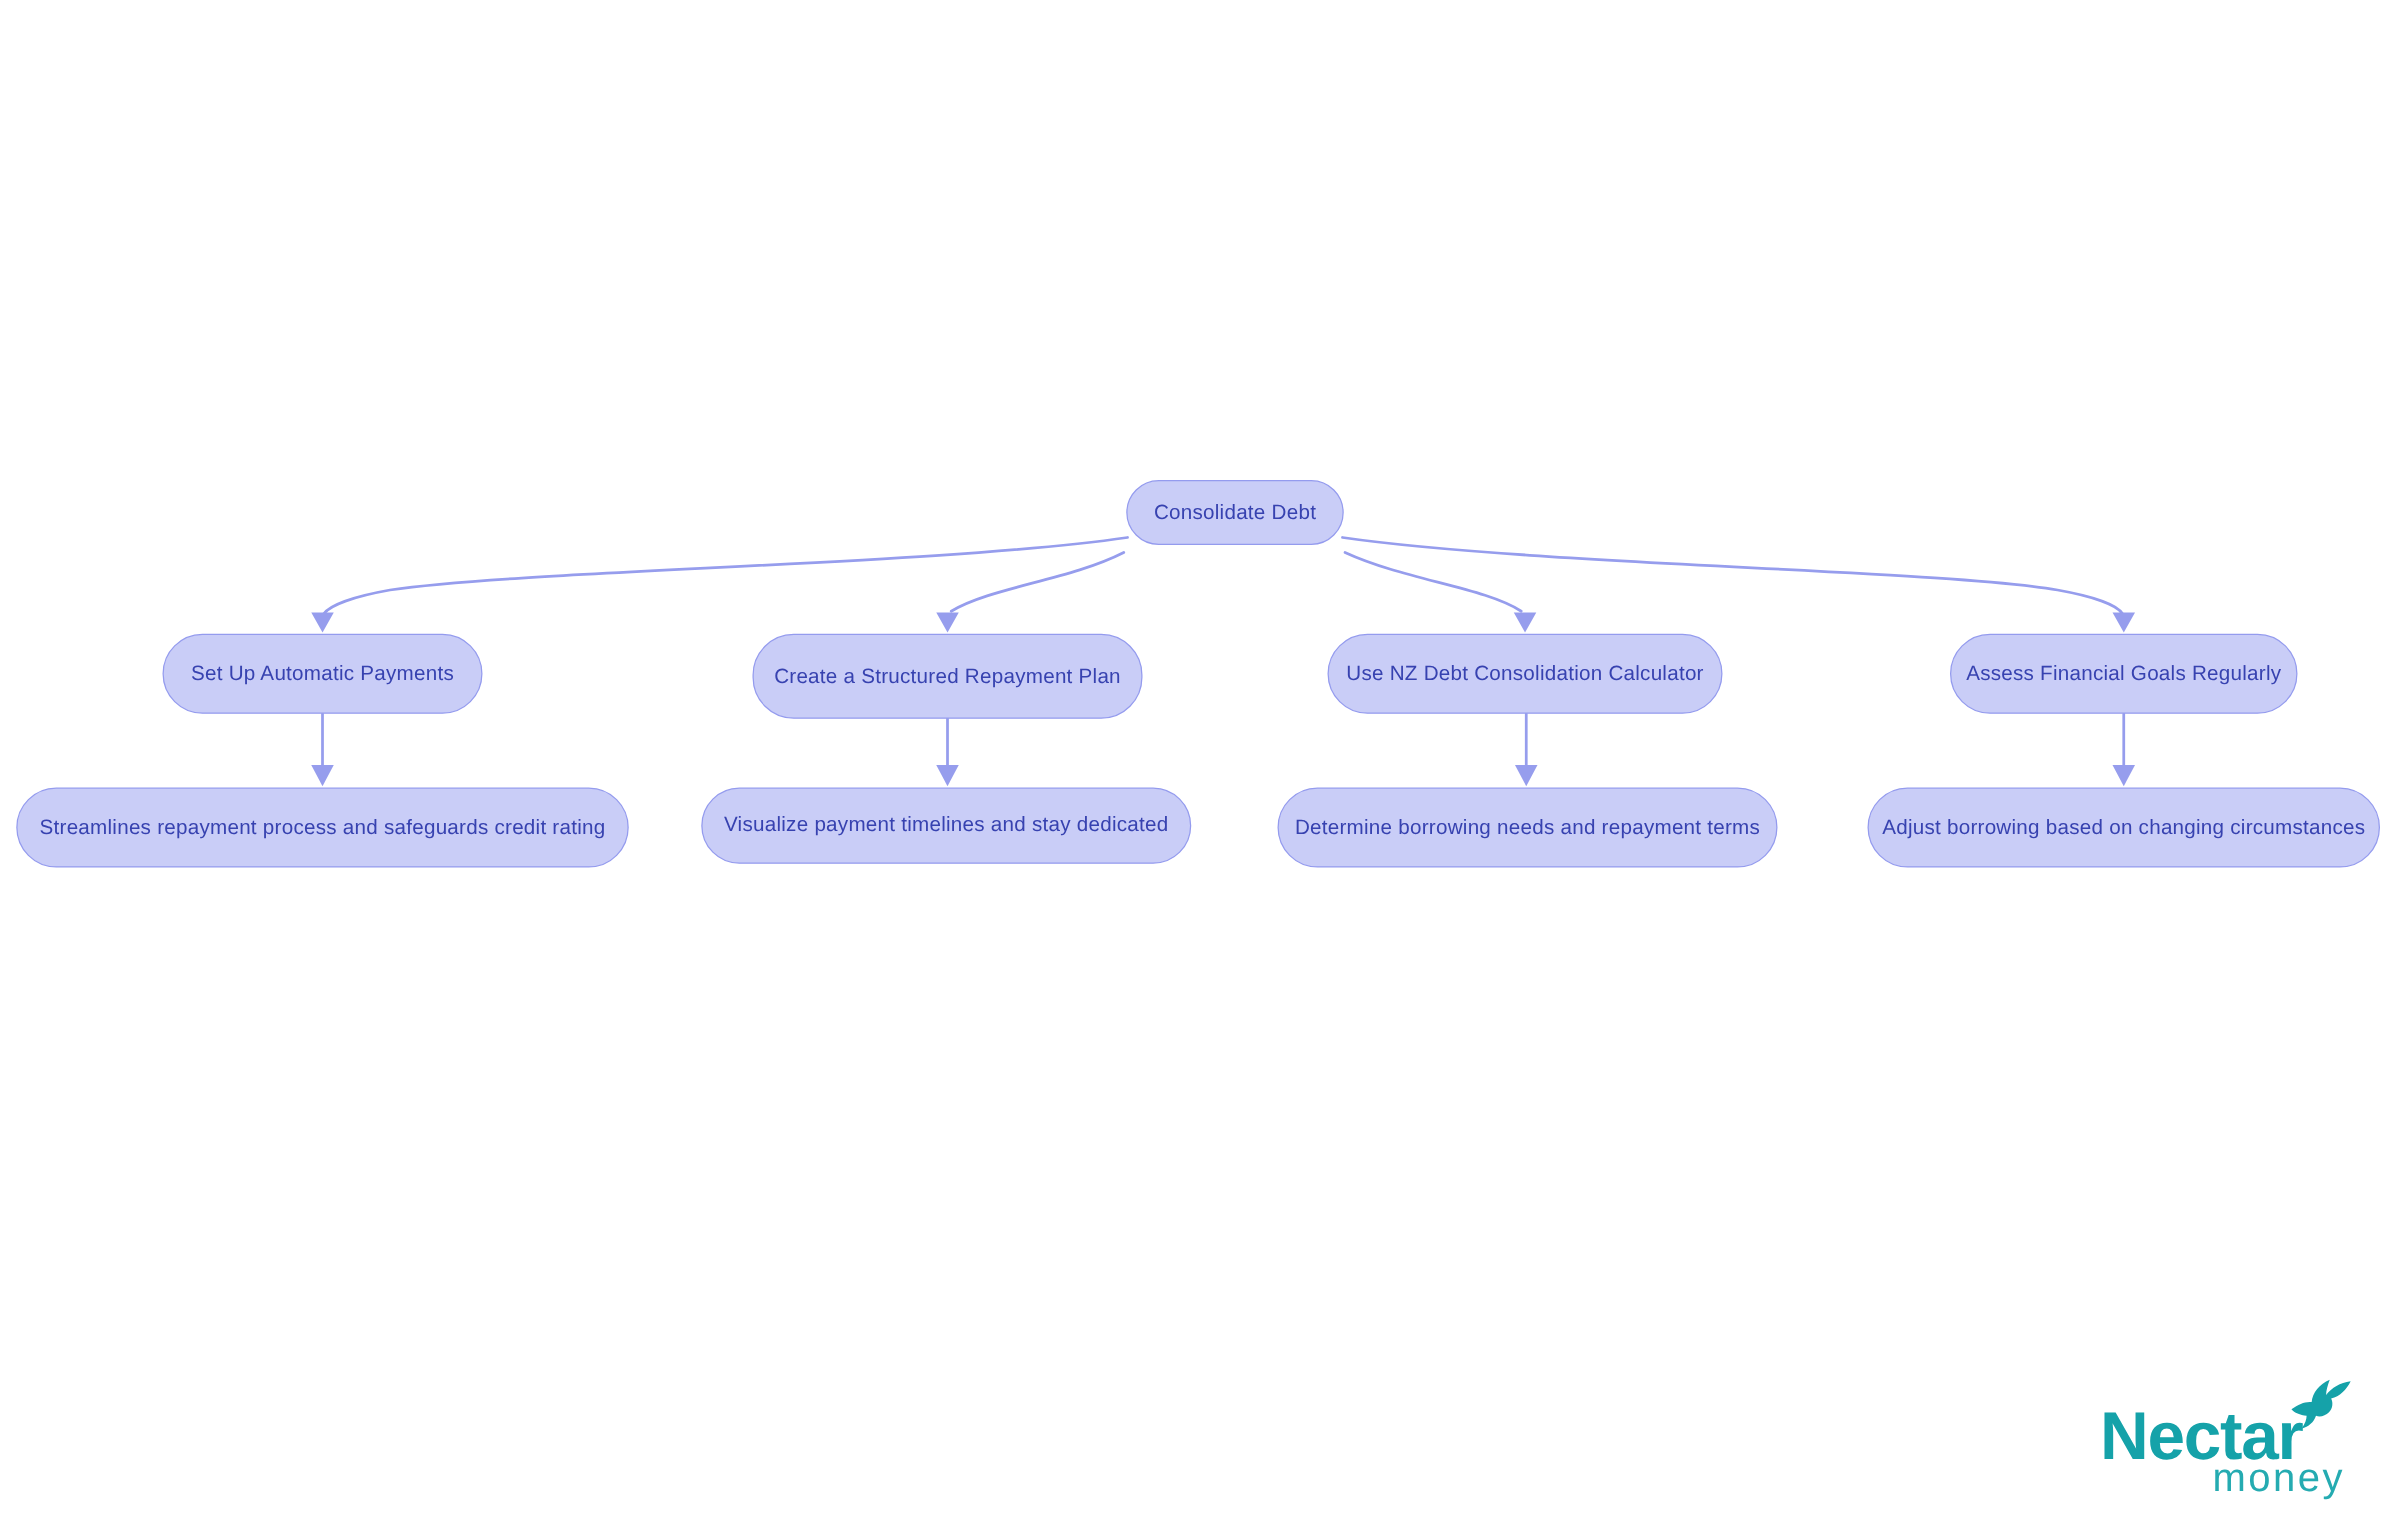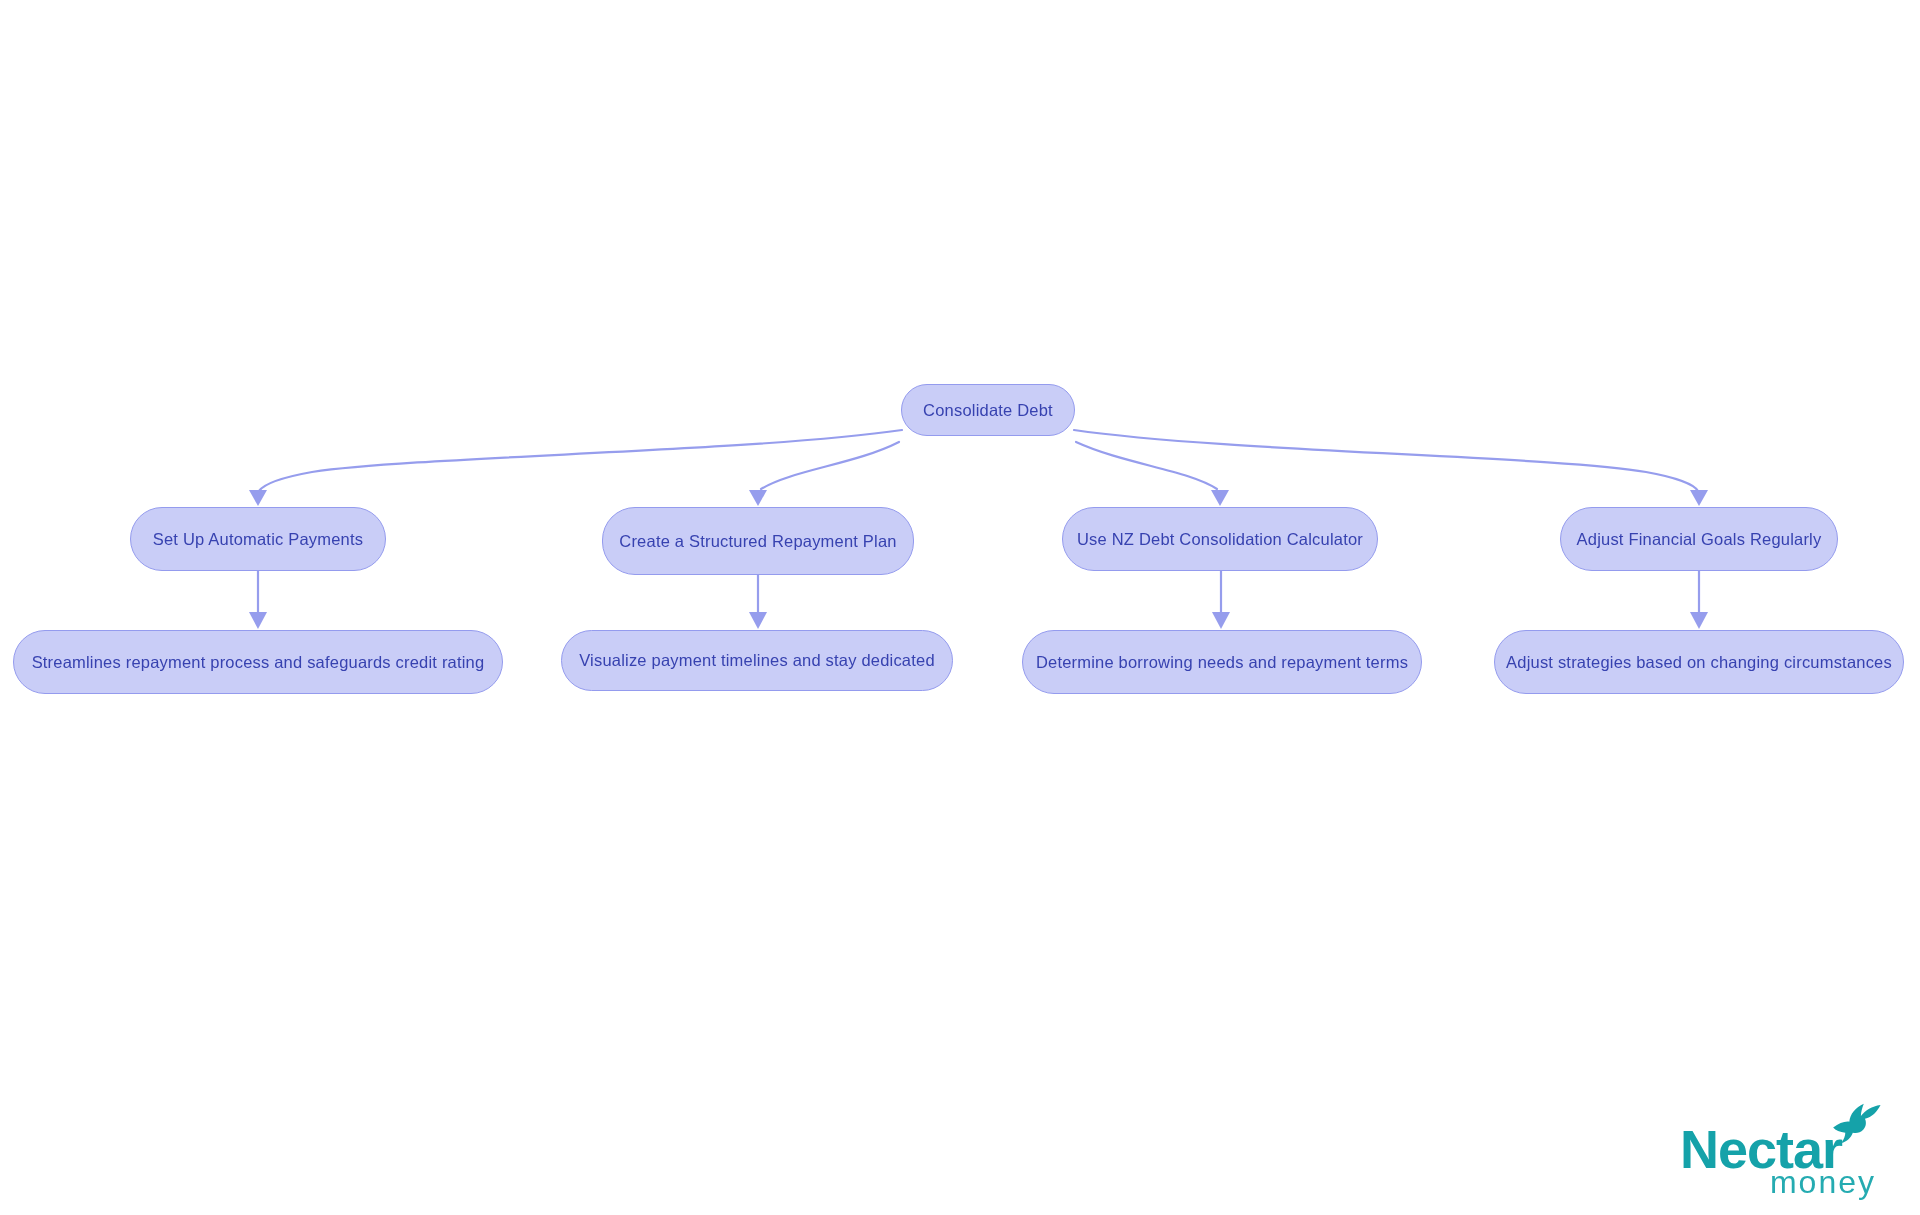--- a/index.html
+++ b/index.html
@@ -125,34 +125,34 @@
   <div class="node" style="left:130px;top:507px;width:256px;height:64px">
     <span>Set Up Automatic Payments</span>
   </div>
   <div class="node" style="left:602px;top:507px;width:312px;height:68px">
     <span>Create a Structured Repayment Plan</span>
   </div>
   <div class="node" style="left:1062px;top:507px;width:316px;height:64px">
     <span>Use NZ Debt Consolidation Calculator</span>
   </div>
   <div class="node" style="left:1560px;top:507px;width:278px;height:64px">
-    <span>Adjust Financial Goals Regularly</span>
+    <span>Assess Financial Goals Regularly</span>
   </div>
 
   <div class="node" style="left:13px;top:630px;width:490px;height:64px">
     <span>Streamlines repayment process and safeguards credit rating</span>
   </div>
   <div class="node" style="left:561px;top:630px;width:392px;height:61px">
     <span>Visualize payment timelines and stay dedicated</span>
   </div>
   <div class="node" style="left:1022px;top:630px;width:400px;height:64px">
     <span>Determine borrowing needs and repayment terms</span>
   </div>
   <div class="node" style="left:1494px;top:630px;width:410px;height:64px">
-    <span>Adjust strategies based on changing circumstances</span>
+    <span>Adjust borrowing based on changing circumstances</span>
   </div>
 
   <div class="logo">
     <svg class="bird" viewBox="0 0 90 76" xmlns="http://www.w3.org/2000/svg">
       <path d="M2 44 C12 37 21 33 30 34 C31 21 41 9 55 3 C52 11 50 18 50 24 C58 14 69 7 84 5 C78 17 69 26 57 29 C60 35 59 43 54 48 C49 53 42 55 36 53 C33 62 26 68 16 71 C21 64 23 58 23 53 C14 52 6 49 2 44 Z"></path>
     </svg>
     <div class="brand">Nectar</div>
     <div class="sub">money</div>
   </div>
 

